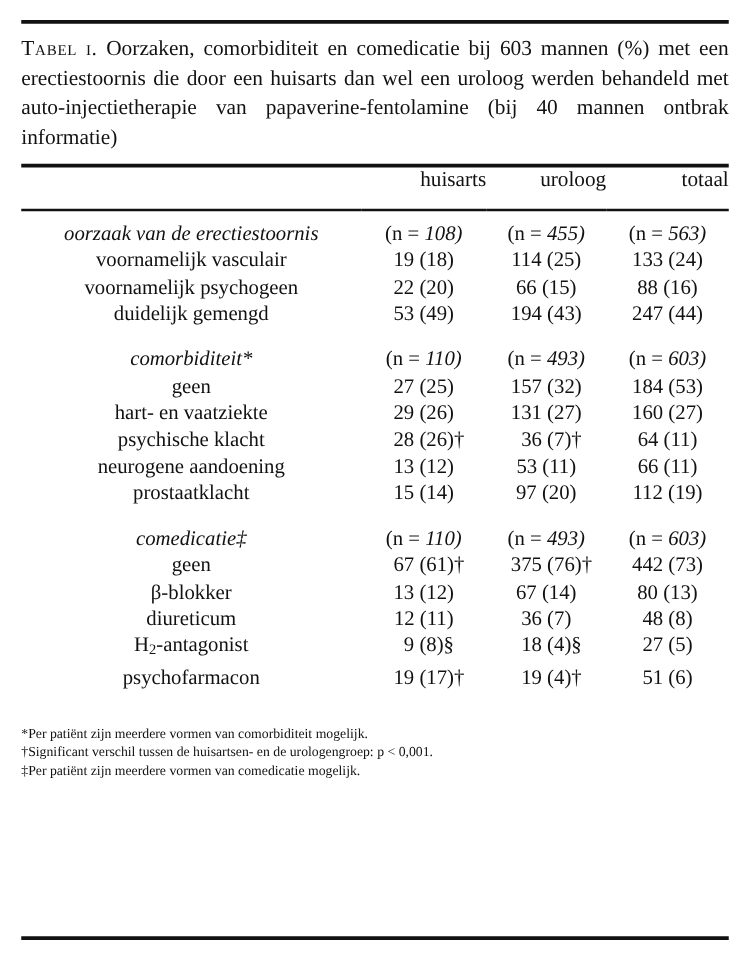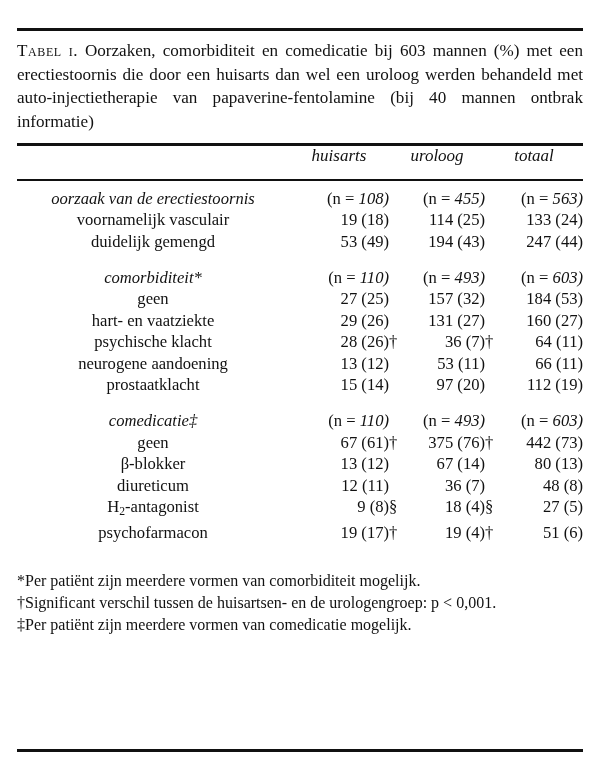--- a/index.html
+++ b/index.html
@@ -12,21 +12,21 @@
     height: 771px;
     font-family: "Liberation Serif", "DejaVu Serif", serif;
     color: #111111;
     -webkit-font-smoothing: antialiased;
   }
   .page {
     position: relative;
     width: 600px;
     height: 771px;
     box-sizing: border-box;
-    padding: 12px;
+    padding: 0;
   }
 
   
   .rule {
     margin: 0 auto;
     width: 566px;
     background: #111111;
   }
   .rule-thick { height: 3px; }
 
@@ -63,34 +63,33 @@
   table.data col.c-hui   { width: 100px; }
   table.data col.c-uro   { width: 96px; }
   table.data col.c-tot   { width: 98px; }
 
   table.data th, table.data td {
     padding: 0;
     vertical-align: baseline;
     font-weight: normal;
   }
   .colhead {
-    font-style: italic;
-    text-align: center;
+    text-align: right;
     font-size: 17px;
     height: 33px;
     vertical-align: middle;
     padding-bottom: 2px;
   }
   .hdr-spacer { height: 33px; }
 
   .row td { height: 21.4px; line-height: 21.4px; }
   .lbl { text-align: center; padding-left: 2px; white-space: nowrap; }
   .lbl-sec { font-style: italic; }
   .num {
-    text-align: right;
+    text-align: center;
     white-space: nowrap;
     position: relative;
     padding-right: 0px;
   }
   
   .num .v { display: inline-block; }
   .num .mark {
     display: inline-block;
     width: 0;
     overflow: visible;
@@ -103,21 +102,21 @@
   .tbl-top-gap td { height: 7px; line-height: 7px; }
   .tbl-bot-gap td { height: 10px; line-height: 10px; }
 
   sub { font-size: 0.7em; vertical-align: -0.22em; }
 
   
   .footnotes {
     width: 566px;
     margin: 0 auto;
     padding-top: 17px;
-    font-size: 16px;
+    font-size: 11px;
     line-height: 1.355;
   }
   .fn {
     text-align: justify;
     text-justify: inter-word;
     text-indent: 0;
     padding-left: 7px;
     margin: 0 0 0 0;
   }
   .fn > .sym { margin-left: -7px; }
@@ -167,20 +166,26 @@
           <td class="num"><span class="nval"><span class="nlit">(n = </span>455<span class="nlit"></span>)</span></td>
           <td class="num"><span class="nval"><span class="nlit">(n = </span>563<span class="nlit"></span>)</span></td>
         </tr>
         <tr class="row">
           <td class="lbl">voornamelijk vasculair</td>
           <td class="num"><span class="v">19 (18)</span></td>
           <td class="num"><span class="v">114 (25)</span></td>
           <td class="num"><span class="v">133 (24)</span></td>
         </tr>
         <tr class="row">
+          <td class="lbl">voornamelijk psychogeen</td>
+          <td class="num"><span class="v">22 (20)</span></td>
+          <td class="num"><span class="v">66 (15)</span></td>
+          <td class="num"><span class="v">88 (16)</span></td>
+        </tr>
+        <tr class="row">
           <td class="lbl">duidelijk gemengd</td>
           <td class="num"><span class="v">53 (49)</span></td>
           <td class="num"><span class="v">194 (43)</span></td>
           <td class="num"><span class="v">247 (44)</span></td>
         </tr>
         <tr class="sec-gap">
           <td colspan="4"></td>
         </tr>
         <tr class="row">
           <td class="lbl lbl-sec">comorbiditeit*</td>

